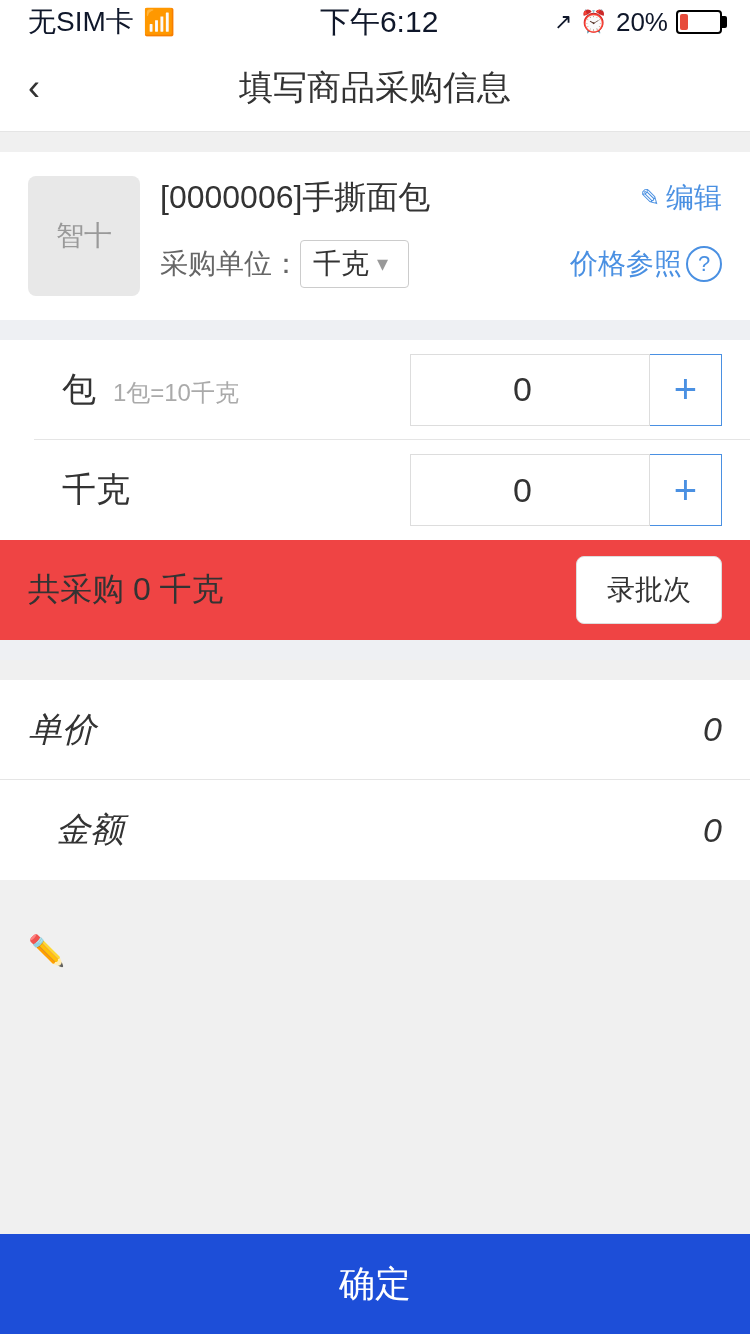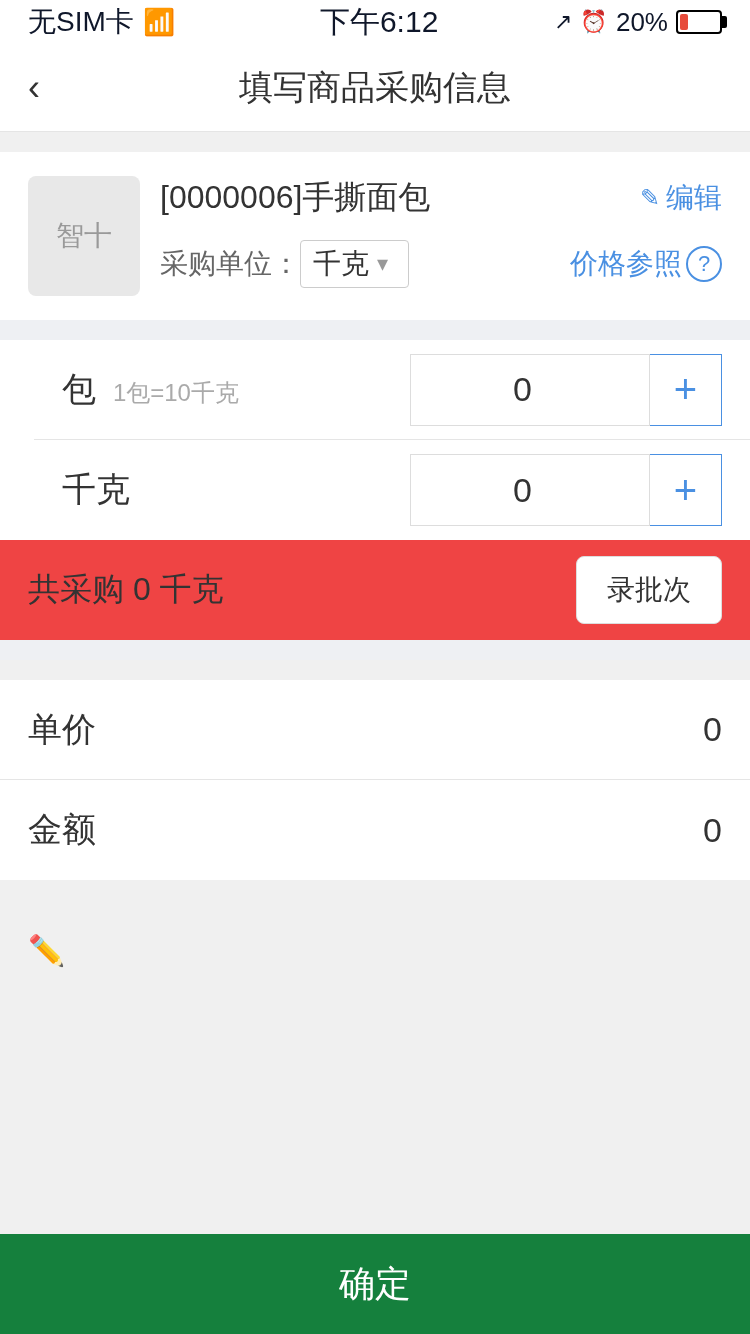--- a/index.html
+++ b/index.html
@@ -241,23 +241,25 @@
       background: #fff;
       margin-top: 20px;
     }
     .price-row {
       display: flex;
       align-items: center;
       justify-content: space-between;
       padding: 10px 28px;
       height: 100px;
       border-bottom: 1px solid #e5e5e5;
+      font-style: italic;
     }
     .price-row:last-child {
       border-bottom: none;
+      margin-left: 28px;
     }
     .price-label {
       font-size: 34px;
       color: #333;
     }
     .price-value {
       font-size: 34px;
       color: #333;
     }
 
@@ -287,21 +289,21 @@
       min-height: 300px;
     }
 
     
     .confirm-btn {
       position: fixed;
       bottom: 0;
       left: 0;
       width: 750px;
       height: 100px;
-      background: #15803d;
+      background: #1d4ed8;
       color: #fff;
       font-size: 36px;
       border: none;
       cursor: pointer;
       display: flex;
       align-items: center;
       justify-content: center;
     }
 
     

